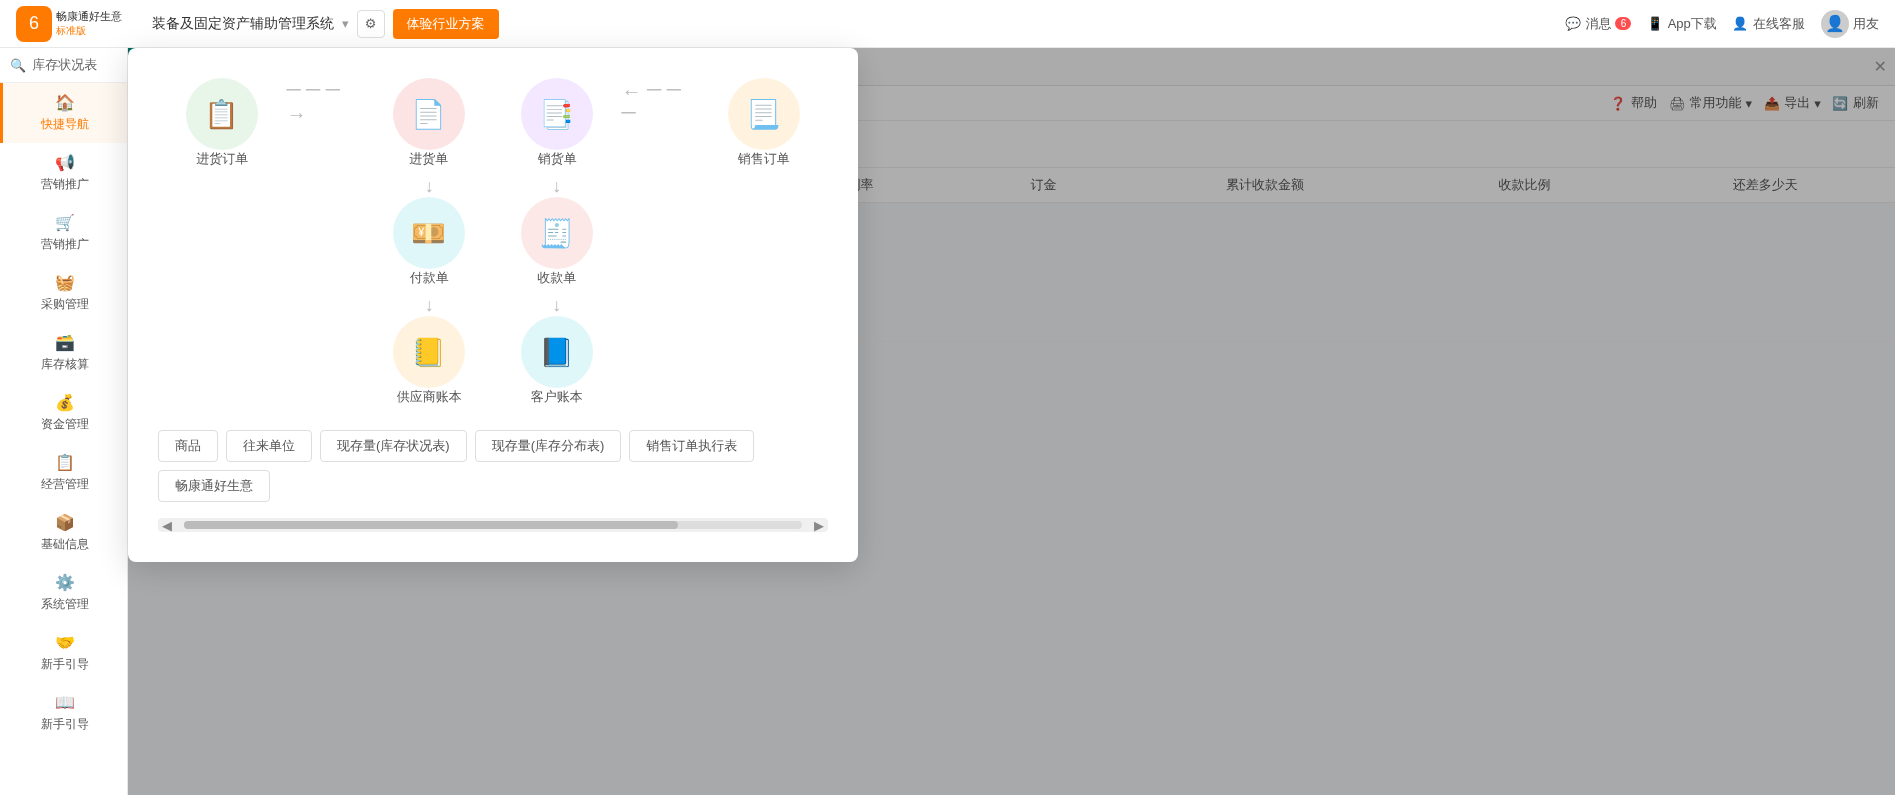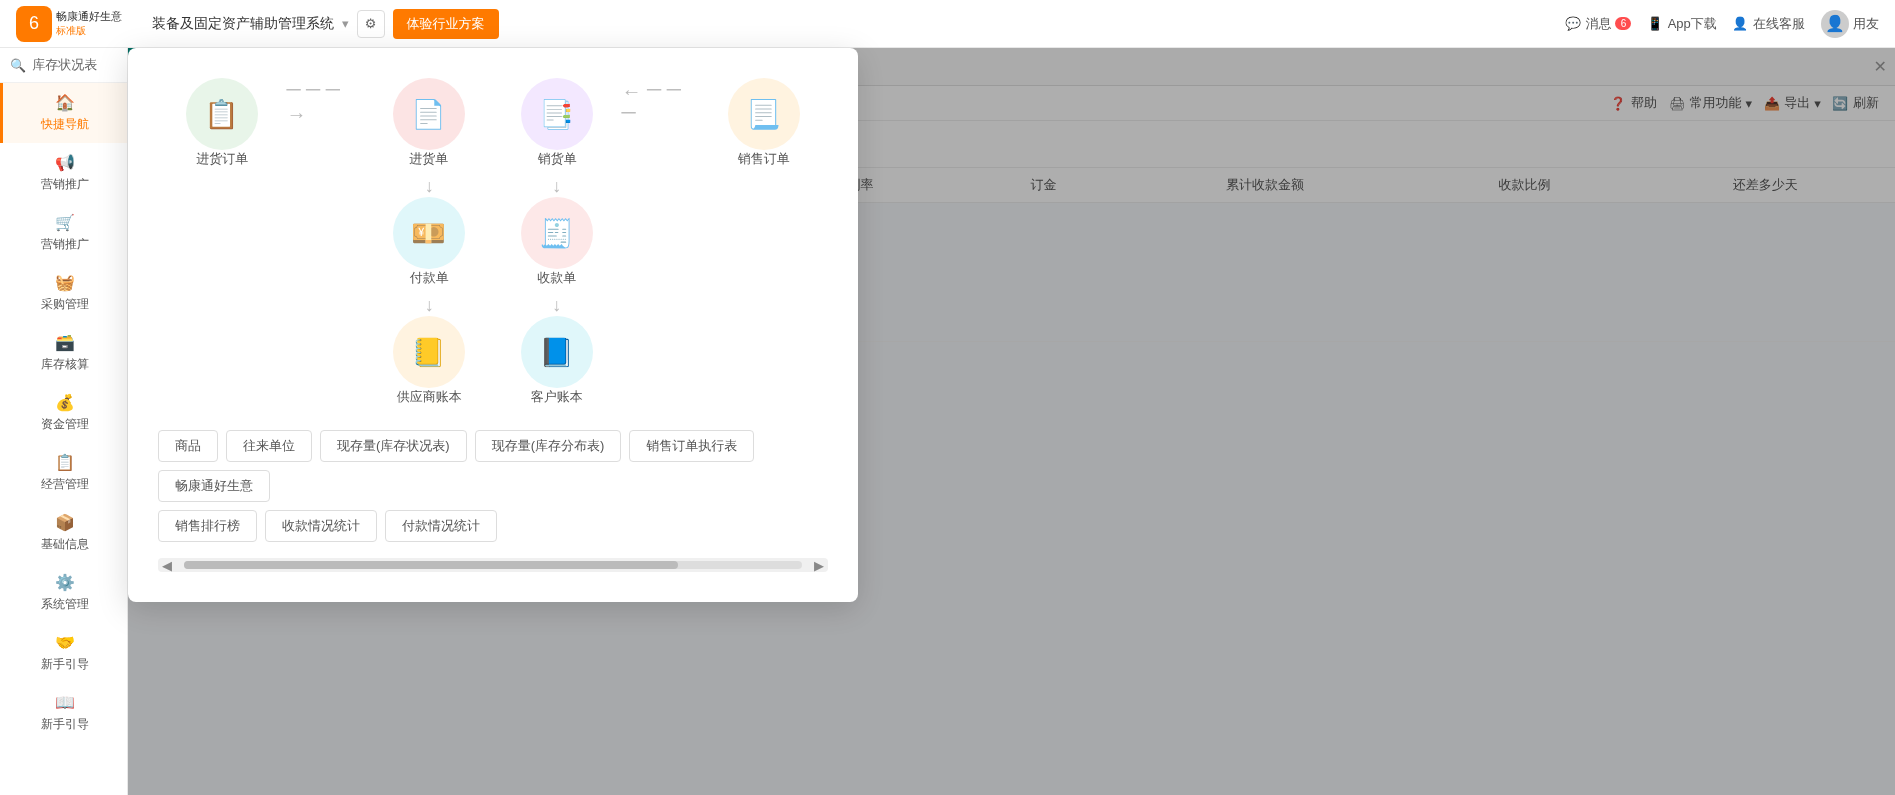--- a/index.html
+++ b/index.html
@@ -361,25 +361,20 @@
 
       <div class="common-functions">
         <div class="cf-row">
           <button class="cf-btn">商品</button>
           <button class="cf-btn">往来单位</button>
           <button class="cf-btn">现存量(库存状况表)</button>
           <button class="cf-btn">现存量(库存分布表)</button>
           <button class="cf-btn">销售订单执行表</button>
           <button class="cf-btn">畅康通好生意</button>
         </div>
-        <div class="cf-row">
-          <button class="cf-btn">销售排行榜</button>
-          <button class="cf-btn">收款情况统计</button>
-          <button class="cf-btn">付款情况统计</button>
-        </div>
       </div>
 
       <div class="modal-scrollbar">
         <span class="modal-scroll-arrow">◀</span>
         <div class="modal-scrollbar-track">
           <div class="modal-scrollbar-thumb"></div>
         </div>
         <span class="modal-scroll-arrow">▶</span>
       </div>
     </div>

